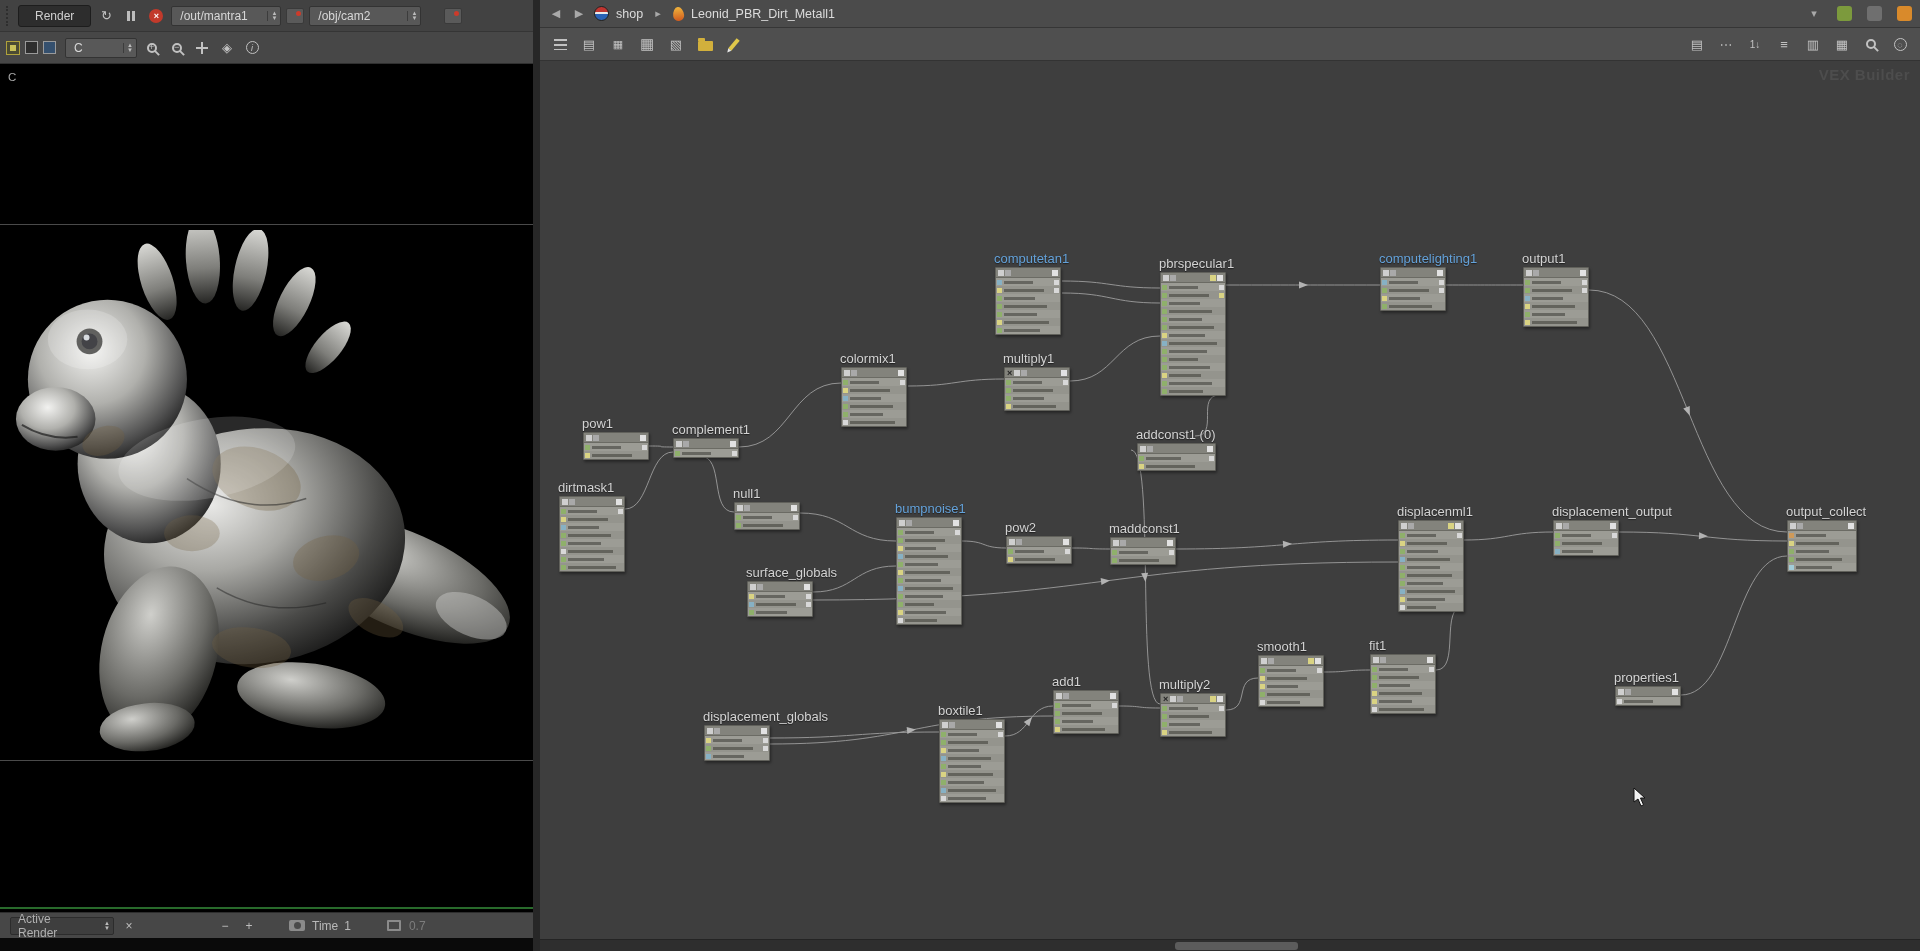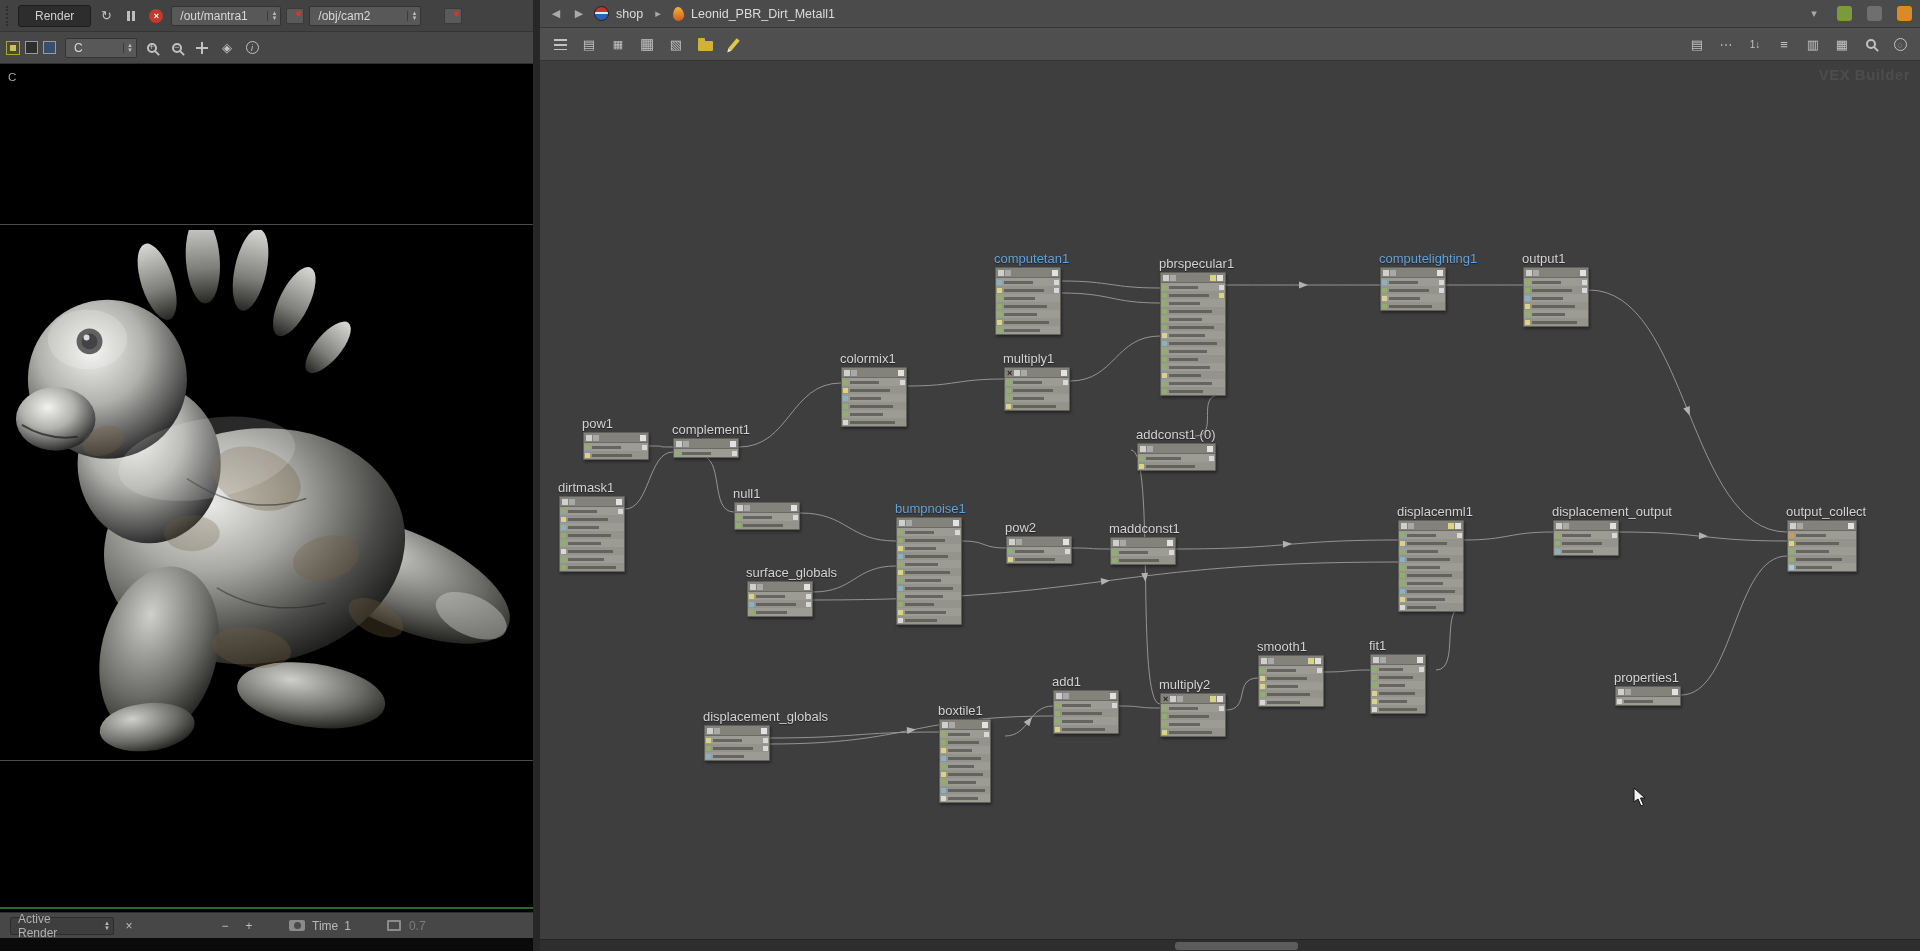--- a/index.html
+++ b/index.html
@@ -1026,21 +1026,21 @@
             <span class="dot" style="background: rgb(143, 176, 107);"></span>
             <span class="bar" style="width: 69%;"></span>
             <span class="dot" style="visibility: hidden;"></span>
           </div>
           <div class="vrow">
             <span class="dot" style="background: rgb(216, 216, 216);"></span>
             <span class="bar" style="width: 54%;"></span>
             <span class="dot" style="visibility: hidden;"></span>
           </div>
         </div>
-        <div class="vop" style="left: 830px; top: 593px; width: 56px; text-align: right;">
+        <div class="vop" style="left: 830px; top: 593px; width: 66px; text-align: right;">
           <div class="vtitle">fit1</div>
           <div class="vhead">
             <span class="chip" style="background: rgb(207, 207, 207);"></span>
             <span class="chip" style="background: rgb(169, 169, 169);"></span>
             <span style="margin-left: auto;"></span>
             <span class="chip" style="background: rgb(226, 226, 226);"></span>
           </div>
           <div class="vrow">
             <span class="dot" style="background: rgb(143, 176, 107);"></span>
             <span class="bar" style="width: 46%;"></span>
@@ -1163,21 +1163,21 @@
             <span class="dot" style="background: rgb(143, 176, 107);"></span>
             <span class="bar" style="width: 65%;"></span>
             <span class="dot" style="background: rgb(216, 216, 216);"></span>
           </div>
           <div class="vrow">
             <span class="dot" style="background: rgb(135, 177, 196);"></span>
             <span class="bar" style="width: 50%;"></span>
             <span class="dot" style="visibility: hidden;"></span>
           </div>
         </div>
-        <div class="vop" style="left: 399px; top: 658px; width: 52px;">
+        <div class="vop" style="left: 399px; top: 658px; width: 66px;">
           <div class="vtitle">boxtile1</div>
           <div class="vhead">
             <span class="chip" style="background: rgb(207, 207, 207);"></span>
             <span class="chip" style="background: rgb(169, 169, 169);"></span>
             <span style="margin-left: auto;"></span>
             <span class="chip" style="background: rgb(226, 226, 226);"></span>
           </div>
           <div class="vrow">
             <span class="dot" style="background: rgb(143, 176, 107);"></span>
             <span class="bar" style="width: 46%;"></span>

